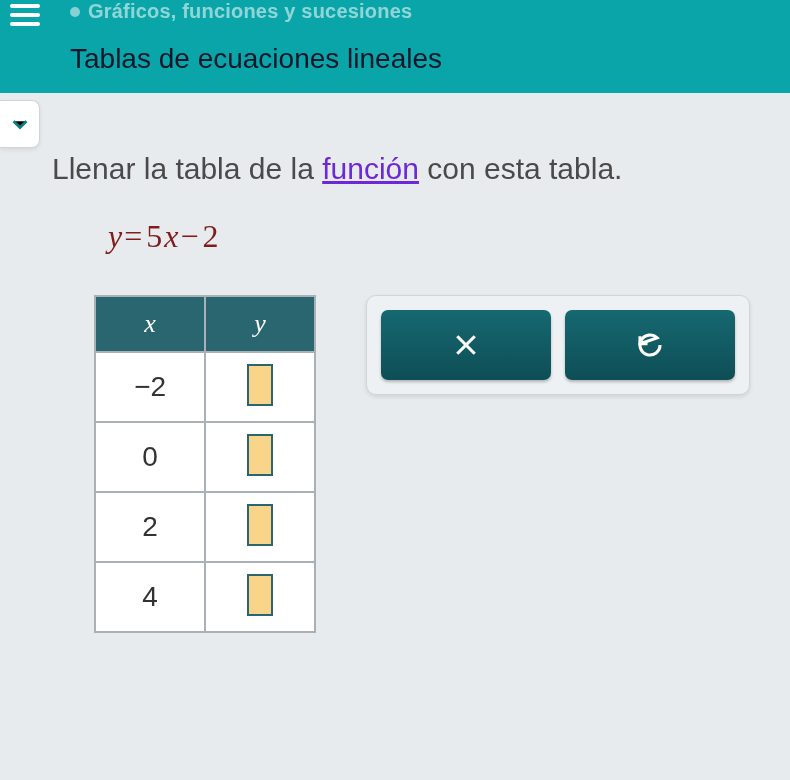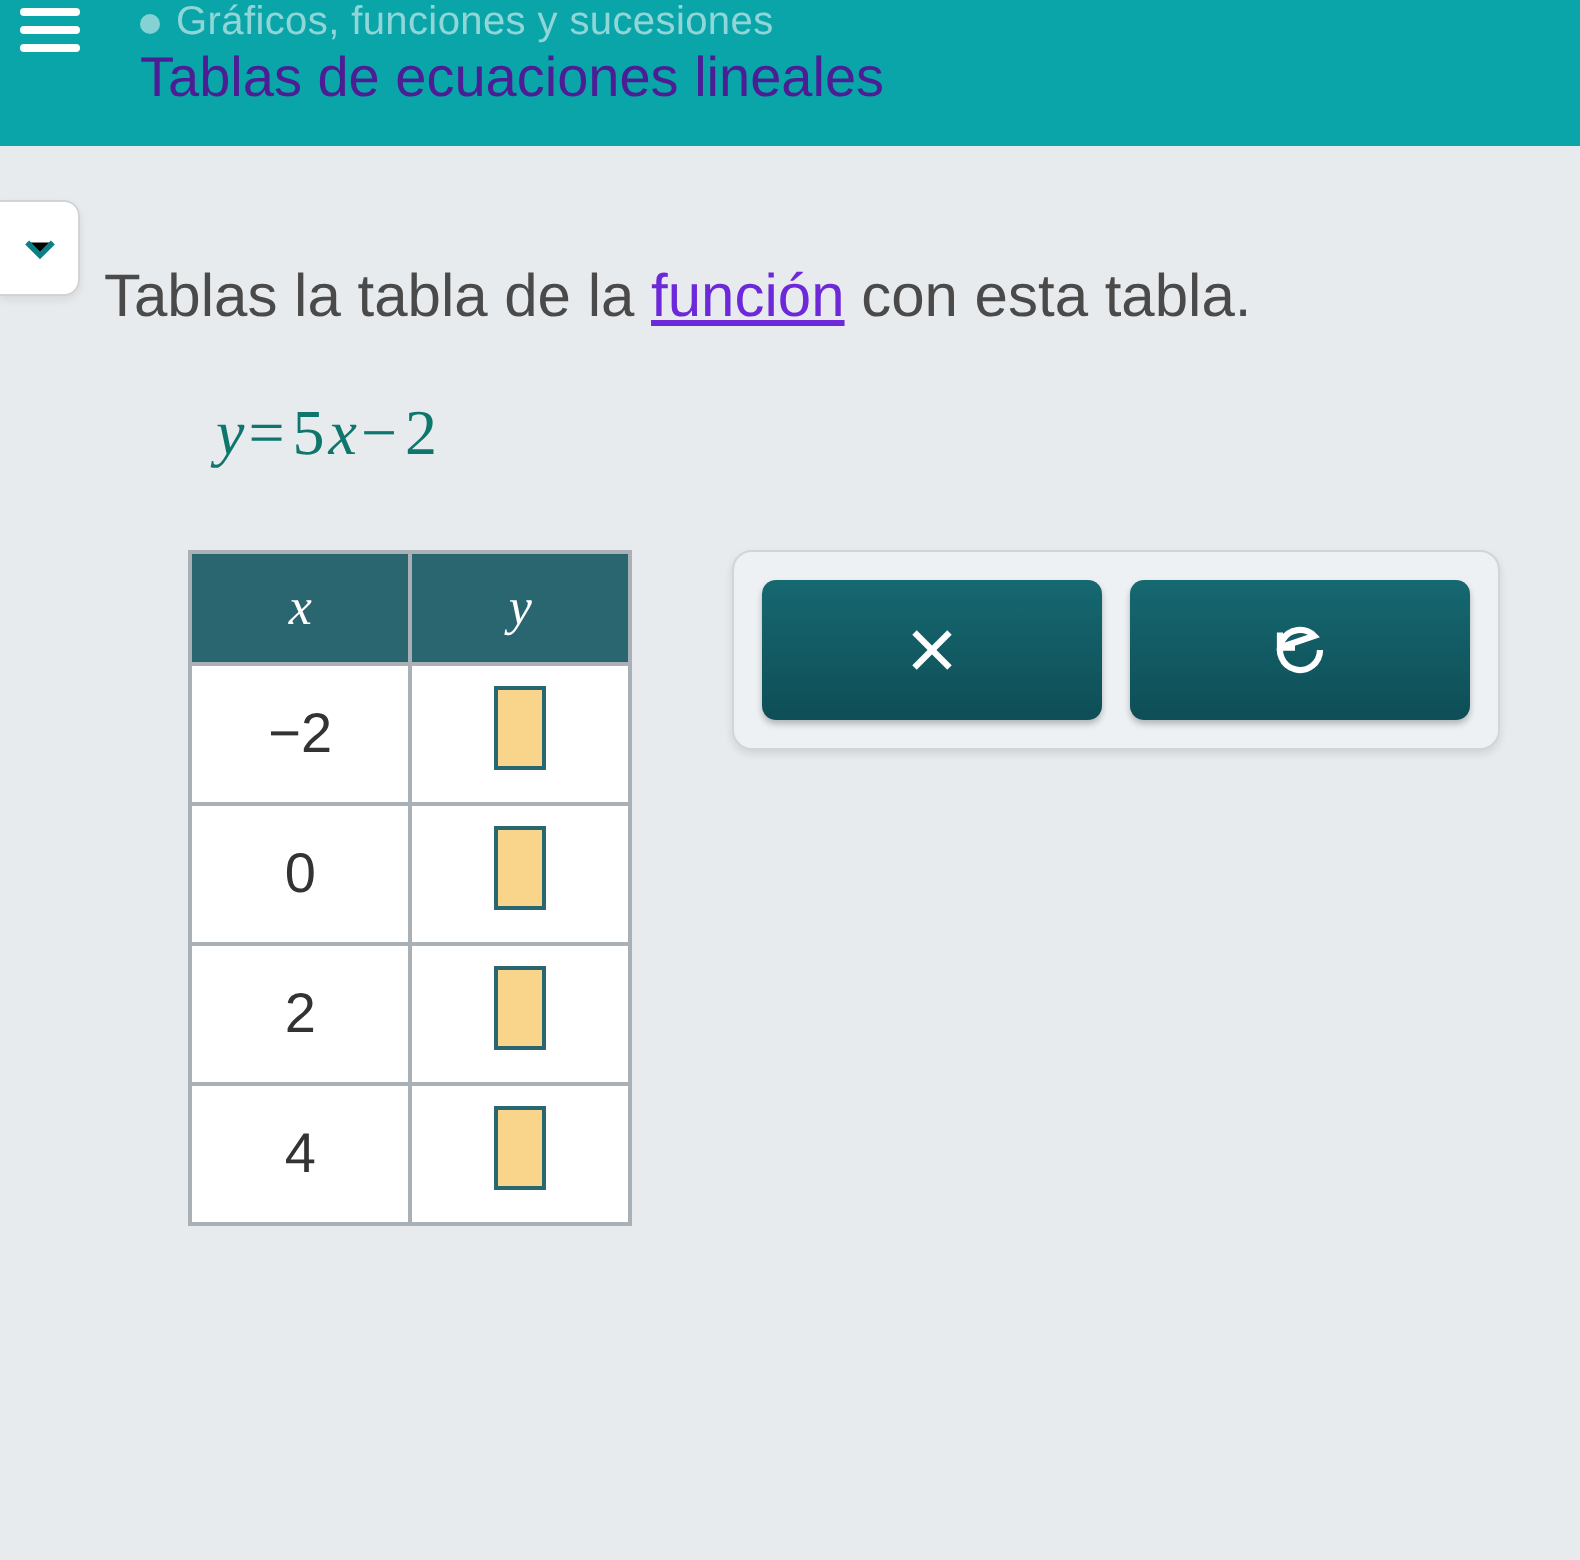--- a/index.html
+++ b/index.html
@@ -29,37 +29,37 @@
     }
     .hamburger span {
       display: block;
       height: 4px;
       background: #fff;
       border-radius: 2px;
     }
     .breadcrumb {
       color: rgba(255,255,255,0.55);
       font-size: 20px;
-      font-weight: 400;
+      font-weight: 700;
       letter-spacing: 0.2px;
       padding-top: 0;
       display: flex;
       align-items: center;
       gap: 8px;
     }
     .breadcrumb-bullet {
       width: 10px; height: 10px; border-radius: 50%;
       background: rgba(255,255,255,0.5);
       display: inline-block;
     }
     .page-title {
-      color: #4c1d95;
+      color: #0f172a;
       font-size: 28px;
       font-weight: 500;
-      margin-top: 0;
+      margin-top: 20px;
     }
     .collapse-tab {
       position: absolute;
       left: 0; top: 100px;
       width: 40px; height: 48px;
       background: #fff;
       border: 1px solid #d0d4d7;
       border-left: none;
       border-radius: 0 8px 8px 0;
       display: flex;
@@ -79,21 +79,21 @@
       line-height: 1.35;
     }
     .prompt a {
       color: #6d28d9;
       text-decoration: underline;
     }
     .equation {
       font-family: "Cambria Math", "STIX", "Times New Roman", serif;
       font-size: 32px;
       font-style: italic;
-      color: #0f766e;
+      color: #7f1d1d;
       margin: 28px 0 0 56px;
     }
     .equation .op { font-style: normal; padding: 0 2px; }
     .work-area {
       display: flex;
       align-items: flex-start;
       gap: 50px;
       margin-top: 40px;
       padding-left: 42px;
     }
@@ -169,21 +169,21 @@
 </div>
 
 <div class="collapse-tab">
   <svg width="22" height="22" viewBox="0 0 24 24" stroke-width="3">
     <polyline points="5 9 12 16 19 9"></polyline>
   </svg>
 </div>
 
 <div class="content">
   <p class="prompt">
-    <span>Tablas la tabla de la </span><a href="#">función</a><span> con esta tabla.</span>
+    <span>Llenar la tabla de la </span><a href="#">función</a><span> con esta tabla.</span>
   </p>
 
   <div class="equation">
     <span>y</span><span class="op">=</span><span class="op">5</span><span>x</span><span class="op">−</span><span class="op">2</span>
   </div>
 
   <div class="work-area">
     <table class="func">
       <thead>
         <tr>

